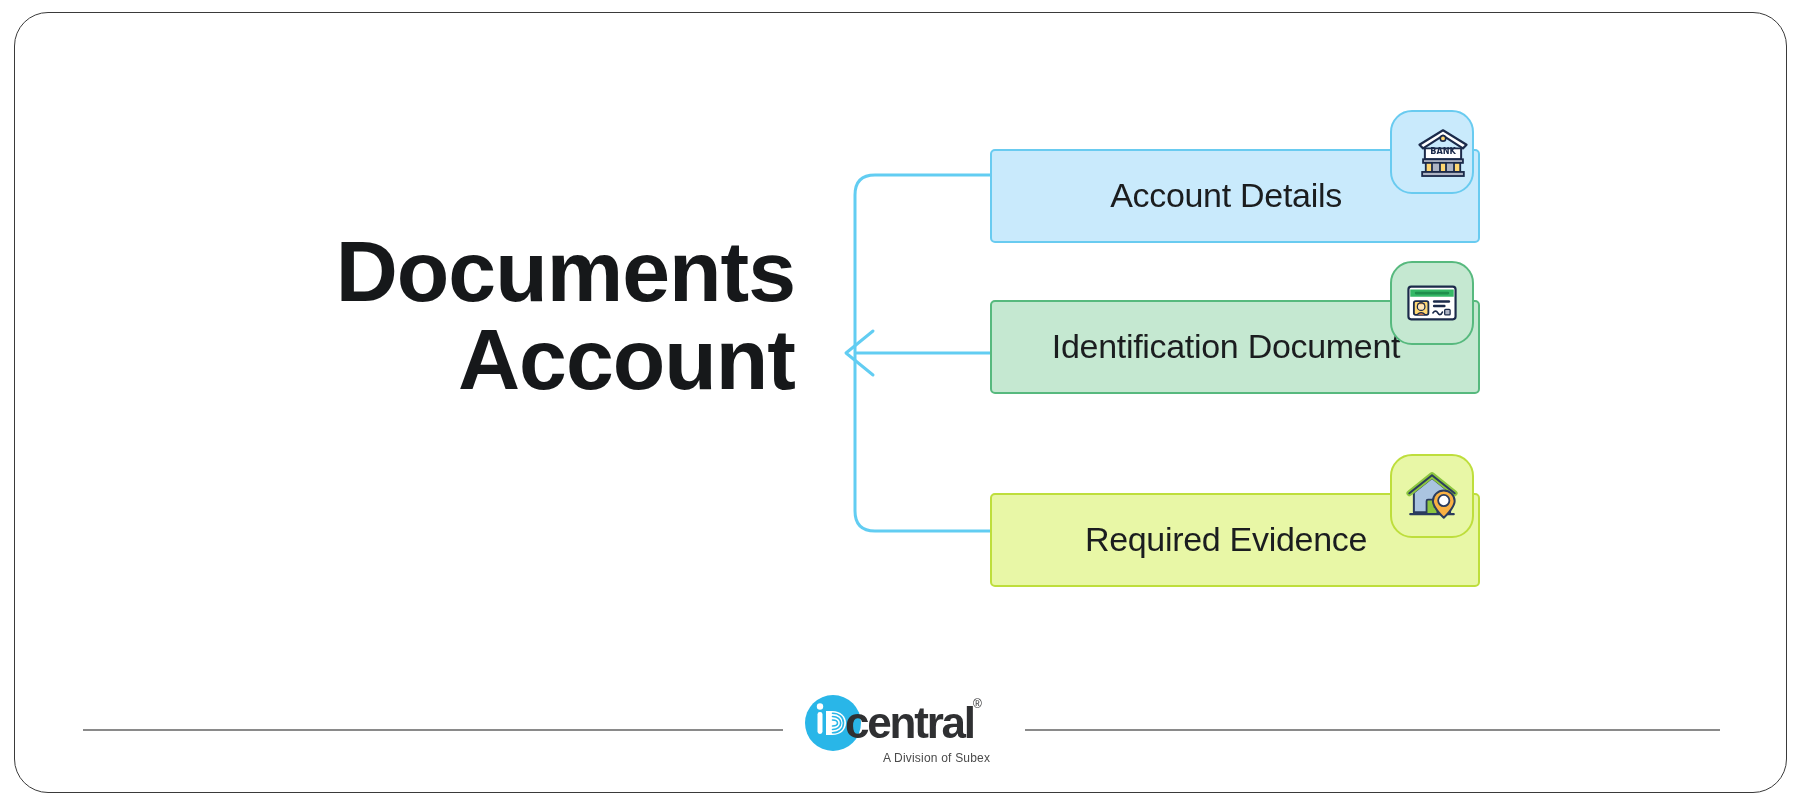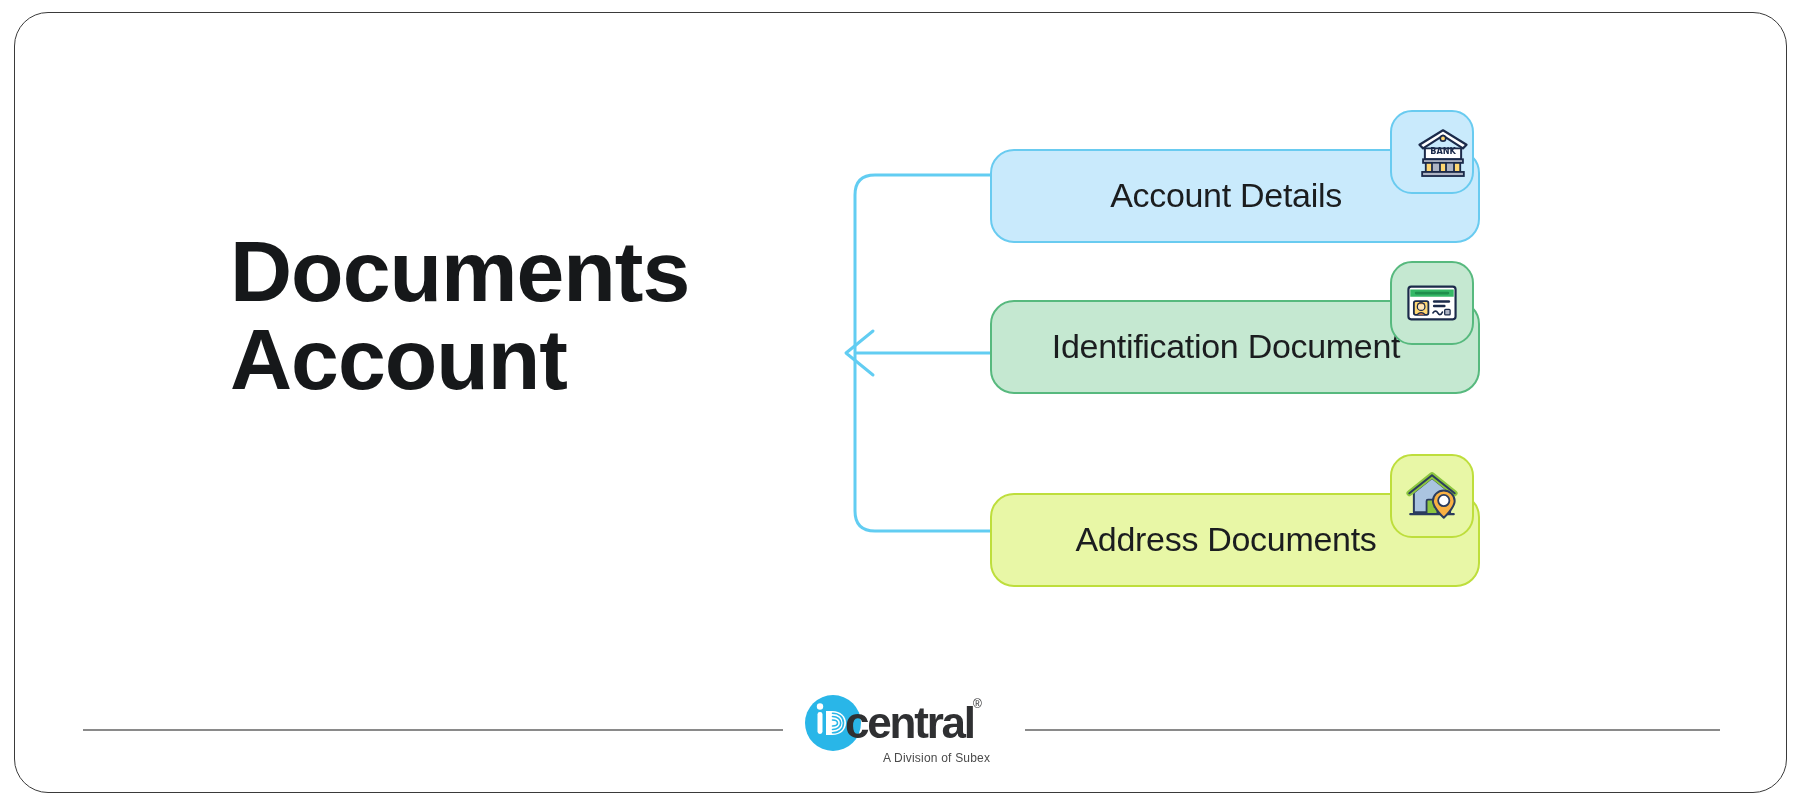--- a/index.html
+++ b/index.html
@@ -25,21 +25,21 @@
     border: 1.5px solid #3a3a3a;
     border-radius: 34px;
   }
 
   
   .title {
     position: absolute;
     left: 215px;
     top: 215px;
     width: 565px;
-    text-align: left;
+    text-align: right;
     font-weight: 700;
     font-size: 86px;
     line-height: 1.02;
     letter-spacing: -1px;
     color: #16181a;
   }
   .title .line { display: block; }
 
   
   .connector {
@@ -68,21 +68,21 @@
   .row-1 { top: 287px; }
   .row-2 { top: 480px; }
 
   .card {
     position: absolute;
     left: 0;
     top: 0;
     width: 490px;
     height: 94px;
     box-sizing: border-box;
-    border-radius: 24px;
+    border-radius: 5px;
     border-width: 2px;
     border-style: solid;
     display: flex;
     align-items: center;
     justify-content: center;
   }
   .card-label {
     font-size: 34px;
     font-weight: 400;
     color: #1b1d1f;
@@ -233,21 +233,21 @@
             <rect x="33" y="34" width="14" height="2.6" rx="1.3" fill="#1b2a4a"></rect>
             <path d="M33 43 q3 -4 5.5 0 q2.5 4 5 -1" stroke="#1b2a4a" stroke-width="1.8" fill="none" stroke-linecap="round"></path>
             <rect x="46" y="39" width="6" height="6" rx="1" fill="#aeb4c4" stroke="#1b2a4a" stroke-width="1.4"></rect>
           </svg>
         </span>
       </div>
     </div>
 
     <div class="row row-2">
       <div class="card" style="background:#e8f7a6; border-color:#bede3c;">
-        <span class="card-label">Address Documents</span>
+        <span class="card-label">Required Evidence</span>
       </div>
       <div class="icon-tile" style="background:#e8f7a6; border-color:#bede3c;">
         <span>
           <svg width="58" height="58" viewBox="0 0 64 64">
             <path d="M12 28 L32 12 L52 28 L52 50 L12 50 Z" fill="#aac4e0" stroke="#2b3c5e" stroke-width="2.2" stroke-linejoin="round"></path>
             <path d="M7 29 L32 9 L57 29" fill="none" stroke="#8cc63f" stroke-width="6.5" stroke-linecap="round" stroke-linejoin="round"></path>
             <path d="M7 29 L32 9 L57 29" fill="none" stroke="#2b3c5e" stroke-width="2.2" stroke-linecap="round" stroke-linejoin="round"></path>
             <rect x="26" y="36" width="12" height="16" rx="1.5" fill="#8cc63f" stroke="#2b3c5e" stroke-width="2"></rect>
             <circle cx="35" cy="44" r="1.2" fill="#2b3c5e"></circle>
             <path d="M8 52 L56 52" stroke="#2b3c5e" stroke-width="2.4" stroke-linecap="round"></path>

